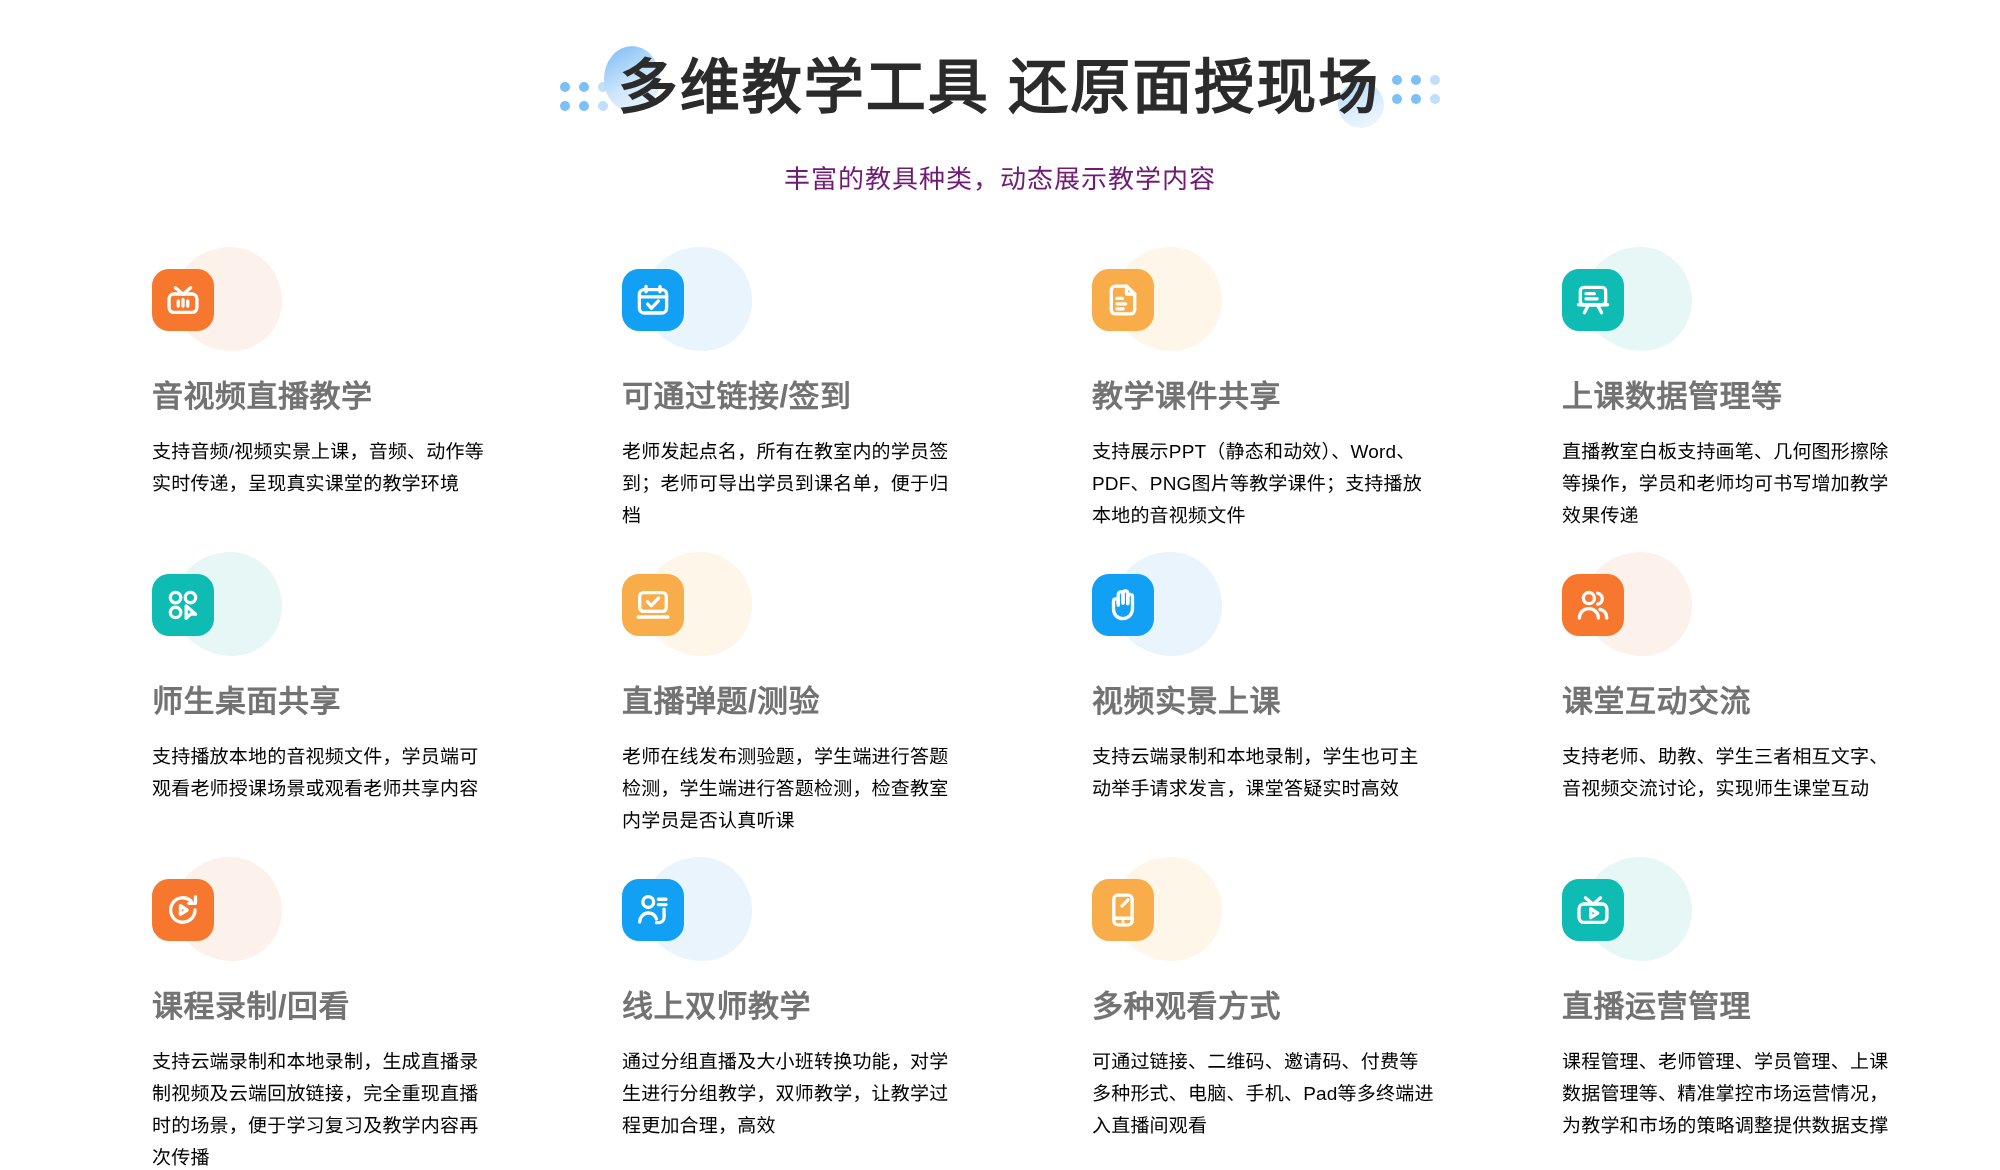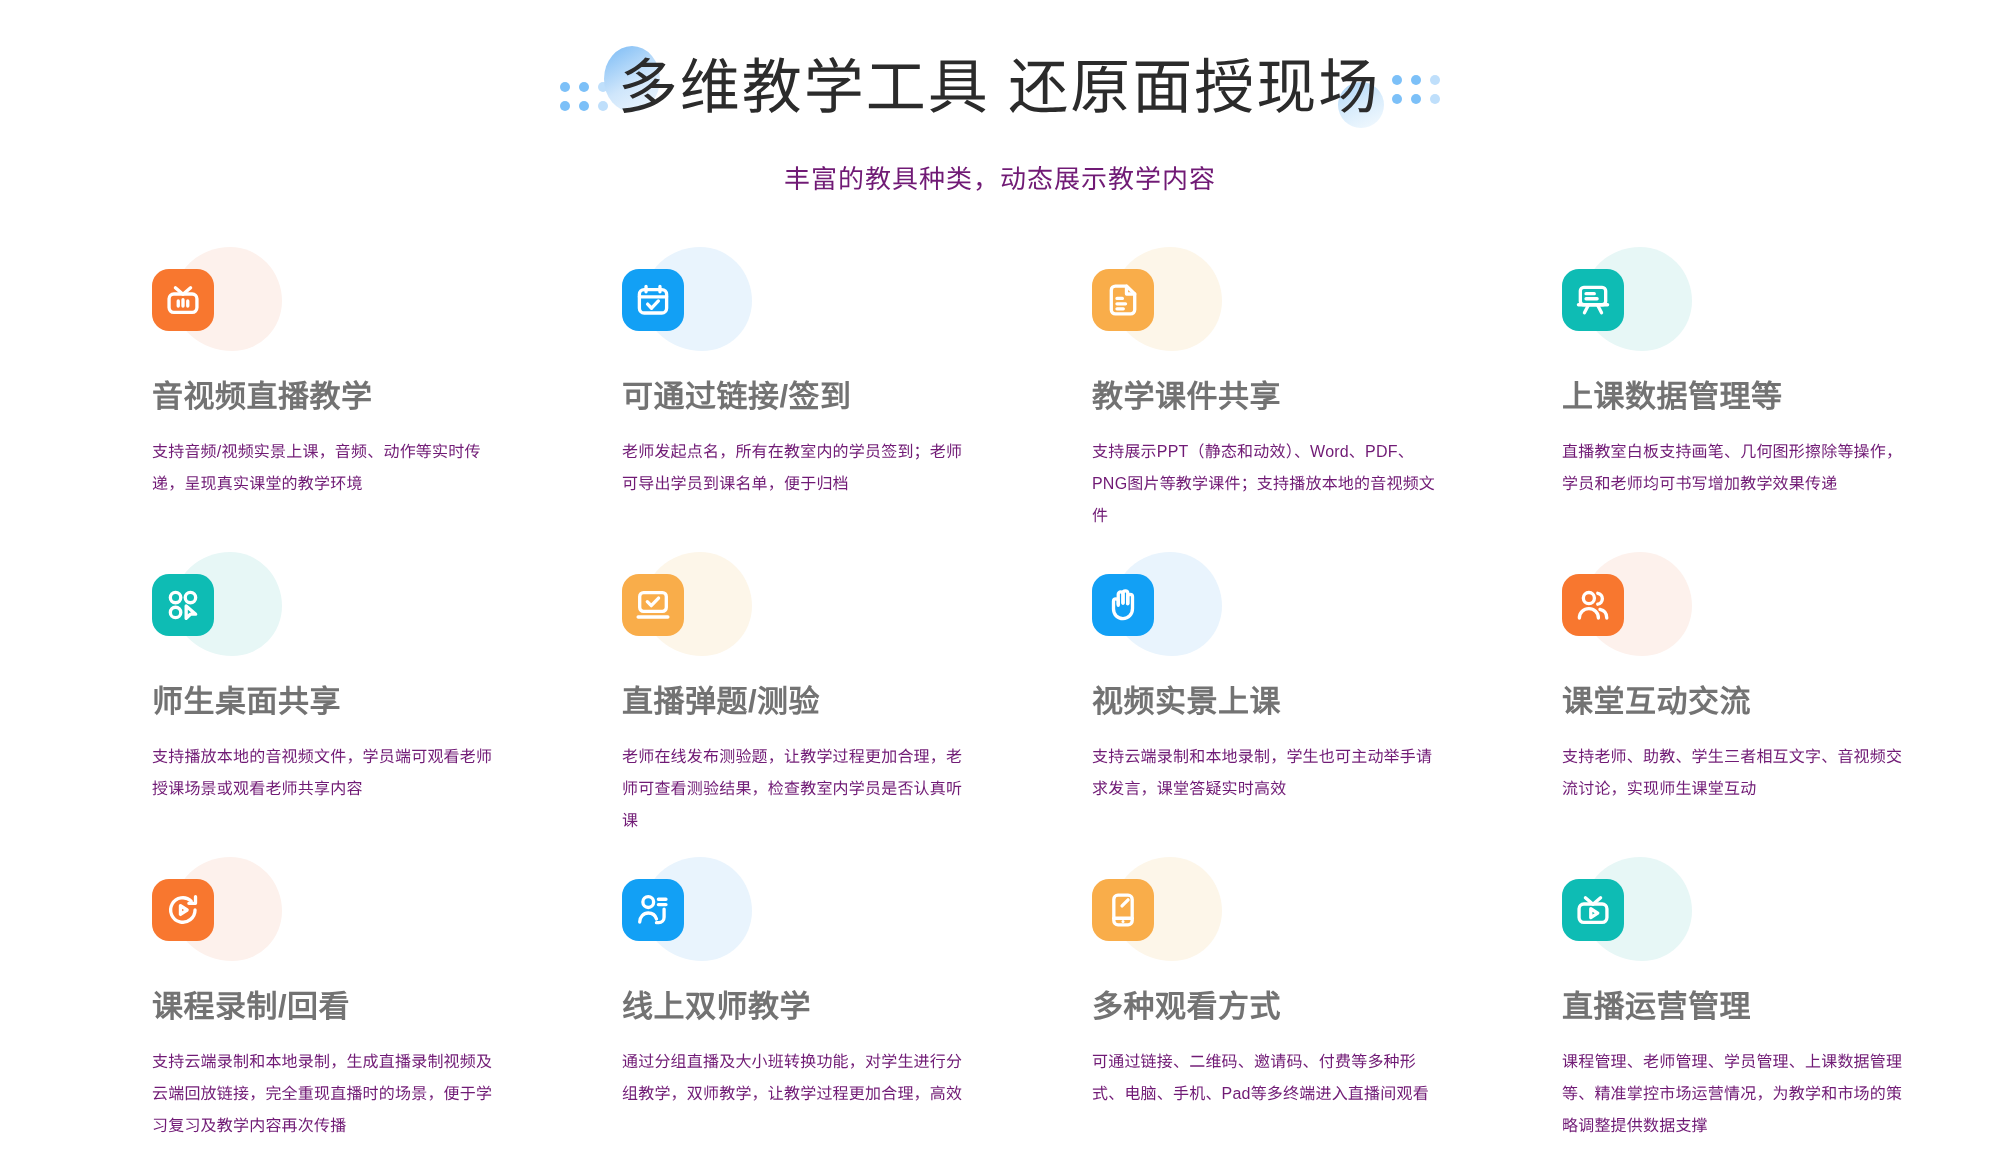--- a/index.html
+++ b/index.html
@@ -66,21 +66,21 @@
   .blob-title.b {
     width: 46px; height: 46px;
     right: 56px; top: 42px;
     background: linear-gradient(155deg, #a8d3f7 0%, #d8ecfc 50%, #f4fafe 100%);
   }
 
   .main-title {
     position: relative;
     z-index: 2;
     font-size: 60px;
-    font-weight: 400;
+    font-weight: 700;
     color: #2b2b2b;
     letter-spacing: 2px;
     line-height: 96px;
     white-space: nowrap;
   }
 
   .subtitle {
     margin-top: 22px;
     font-size: 26px;
     color: #701a75;
@@ -140,23 +140,23 @@
     z-index: 2;
     font-size: 31px;
     font-weight: 700;
     color: #737373;
     letter-spacing: 0.5px;
     margin-bottom: 20px;
     white-space: nowrap;
   }
 
   .card-desc {
-    font-size: 16px;
+    font-size: 19px;
     line-height: 32px;
-    color: #701a75;
+    color: #000000;
     letter-spacing: 0.2px;
     max-width: 350px;
     font-weight: 400;
   }
 </style>
 </head>
 <body>
 
 <div class="page">
 
@@ -266,21 +266,21 @@
           <span class="blob" style="background:#fdf6e9"></span>
           <span class="icon" style="background:#f9ad4a">
             <svg viewBox="0 0 24 24">
               <rect fill="none" stroke="#fff" stroke-width="2.1" stroke-linecap="round" stroke-linejoin="round" x="3.6" y="4.2" width="16.8" height="11.8" rx="2.4"></rect>
               <path fill="none" stroke="#fff" stroke-width="2.1" stroke-linecap="round" stroke-linejoin="round" d="M8.4 9.9l2.5 2.5 4.6-4.8"></path>
               <path fill="none" stroke="#fff" stroke-width="2.1" stroke-linecap="round" stroke-linejoin="round" d="M2.6 19.6h18.8"></path>
             </svg>
           </span>
         </div>
         <div class="card-title">直播弹题/测验</div>
-        <div class="card-desc">老师在线发布测验题，让教学过程更加合理，老师可查看测验结果，检查教室内学员是否认真听课</div>
+        <div class="card-desc">老师在线发布测验题，学生端进行答题检测，学生端进行答题检测，检查教室内学员是否认真听课</div>
       </div>
       <div class="cell">
         <div class="icon-wrap">
           <span class="blob" style="background:#e9f4fd"></span>
           <span class="icon" style="background:#12a0f5">
             <svg viewBox="0 0 24 24">
               <path fill="none" stroke="#fff" stroke-width="2.1" stroke-linecap="round" stroke-linejoin="round" d="M9 11.4V5.2a1.5 1.5 0 0 1 3 0v5.6"></path>
               <path fill="none" stroke="#fff" stroke-width="2.1" stroke-linecap="round" stroke-linejoin="round" d="M12 10.8V4.6a1.5 1.5 0 0 1 3 0v6.4"></path>
               <path fill="none" stroke="#fff" stroke-width="2.1" stroke-linecap="round" stroke-linejoin="round" d="M15 11.2V6.8a1.5 1.5 0 0 1 3 0v7.4c0 3.6-2.5 6.4-6 6.4-3.4 0-6-2.4-6-6V9.6a1.5 1.5 0 0 1 3 0v2.6"></path>
             </svg>

